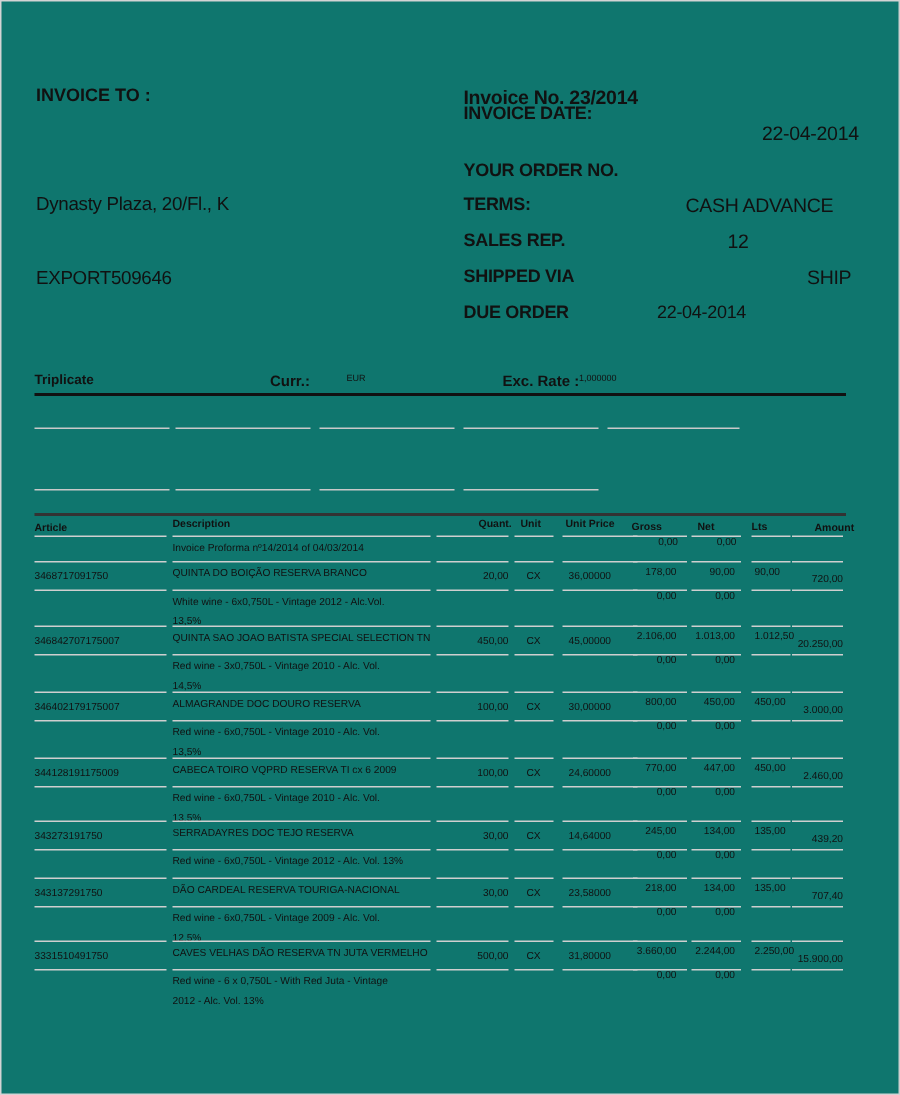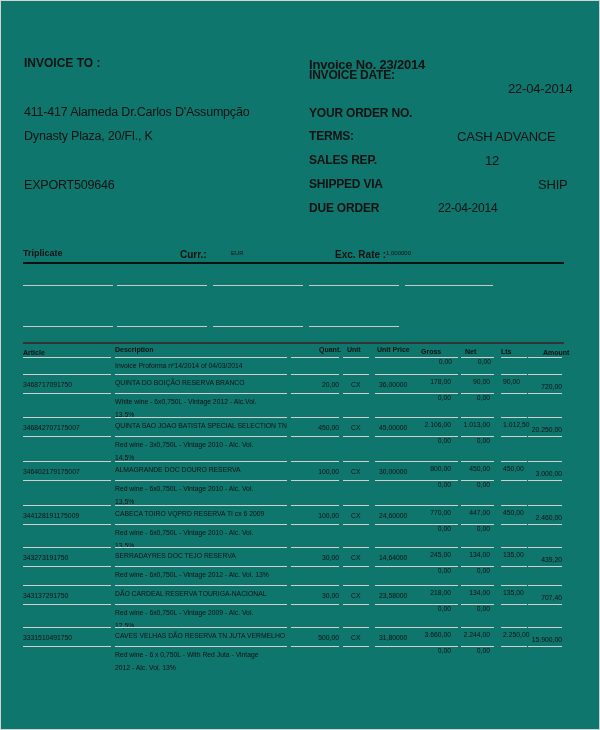--- a/index.html
+++ b/index.html
@@ -27,21 +27,20 @@
     .td { font-size: 6.8px; }
     .num { text-align: right; }
     .seg { position: absolute; height: 1px; background: #cfcfcf; }
   </style>
 </head>
 <body>
 
 <div class="page">
 
   <div class="abs bill-label">INVOICE TO :</div>
-  <div class="abs bill-line" style="top:104px;">411-417 Alameda Dr.Carlos D'Assumpção</div>
   <div class="abs bill-line" style="top:128px;">Dynasty Plaza, 20/Fl., K</div>
   <div class="abs bill-line" style="top:177px;">EXPORT509646</div>
 
   <div class="abs inv-no">Invoice  No.  23/2014</div>
   <div class="abs meta-label" style="top:67px;">INVOICE DATE:</div>
   <div class="abs meta-value" style="top:80px; left:507px;">22-04-2014</div>
   <div class="abs meta-label" style="top:105px;">YOUR ORDER NO.</div>
   <div class="abs meta-label" style="top:128px;">TERMS:</div>
   <div class="abs meta-value" style="top:128px; left:456px;">CASH ADVANCE</div>
   <div class="abs meta-label" style="top:152px;">SALES REP.</div>

